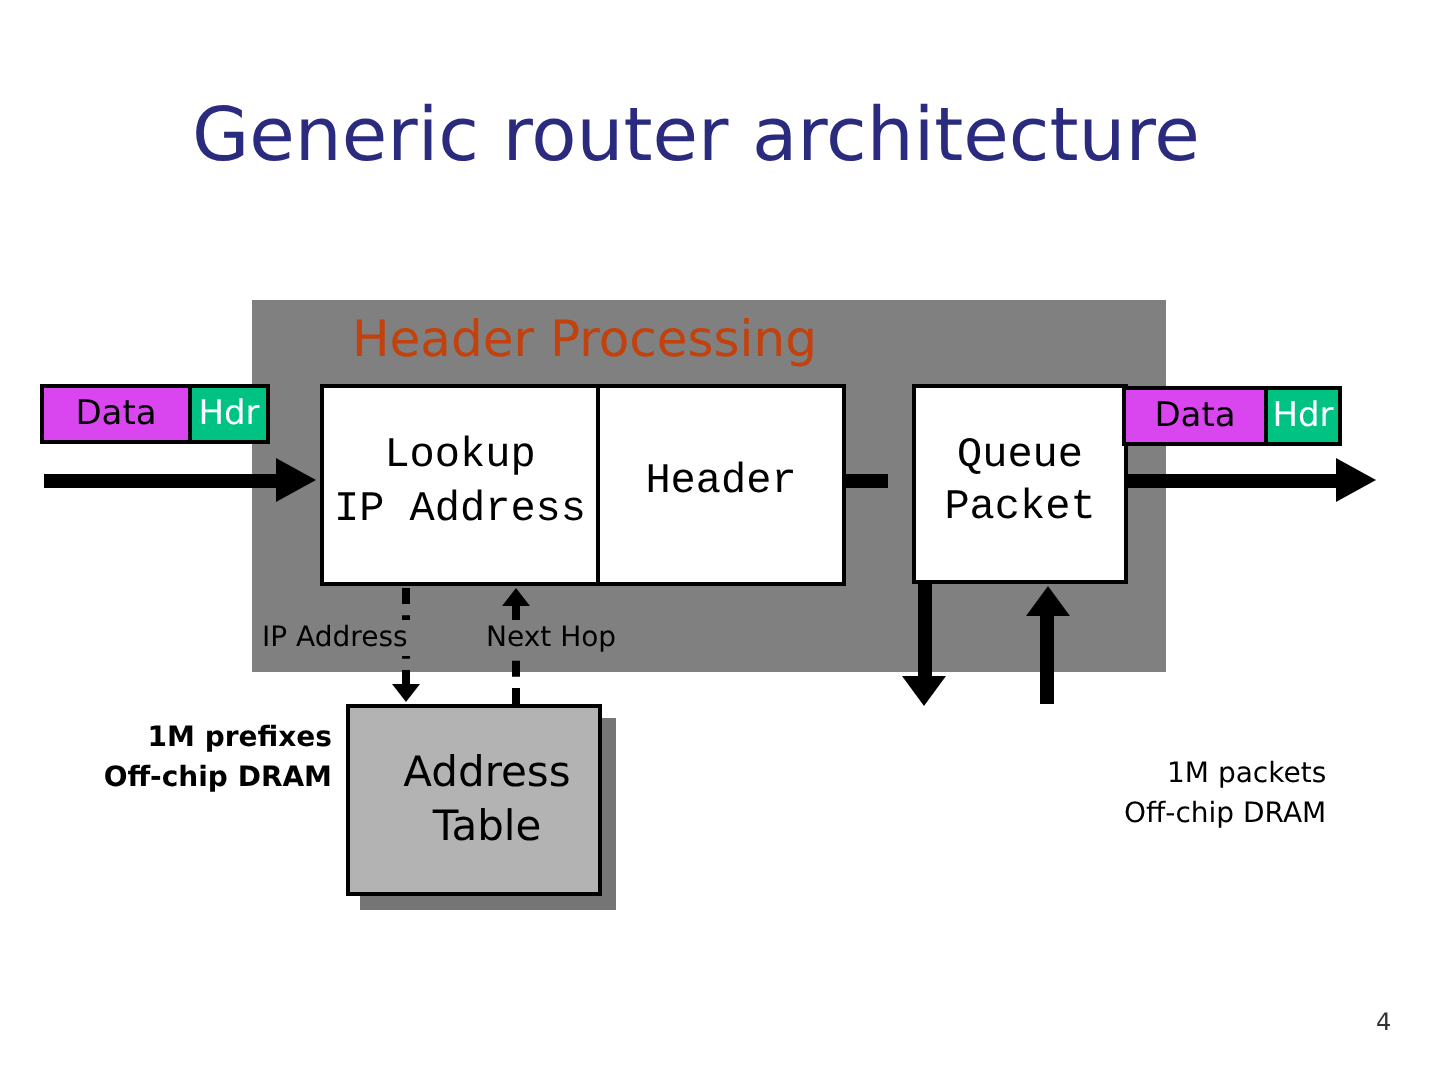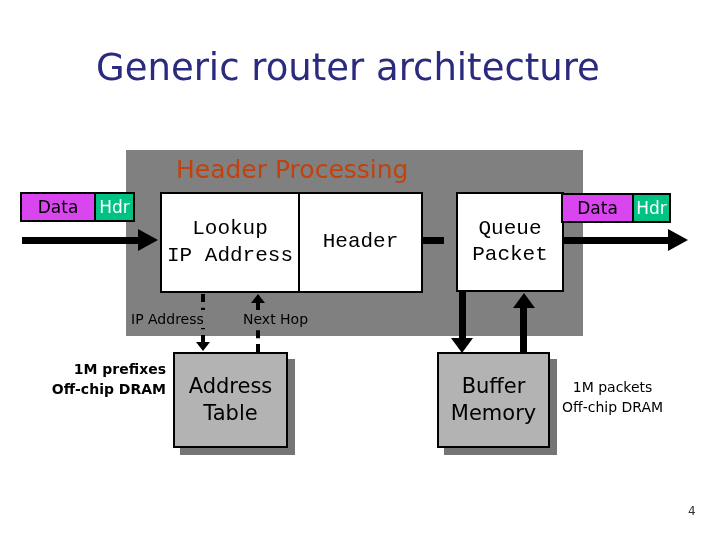--- a/index.html
+++ b/index.html
@@ -55,28 +55,28 @@
   .dhead-down{width:0;height:0;border-left:7px solid transparent;border-right:7px solid transparent;border-top:9px solid #000;z-index:2;}
   .dhead-up{width:0;height:0;border-left:7px solid transparent;border-right:7px solid transparent;border-bottom:9px solid #000;z-index:2;}
   
   .io-label{
     font-size:14px;color:#000;background:#808080;z-index:5;padding:1px 3px;white-space:nowrap;
   }
   
   .mbox{
     background:#B3B3B3;border:2px solid #000;box-shadow:7px 7px 0 0 #757575;z-index:3;
     display:flex;flex-direction:column;align-items:center;justify-content:center;
-    font-size:21px;line-height:1.3;color:#000;text-align:center;
+    font-size:21px;line-height:1.3;color:#000;text-align:center;padding-left:13px;
   }
   .address-table-box{left:173px;top:352px;width:111px;height:92px;}
   .buffer-memory-box{left:437px;top:352px;width:109px;height:92px;}
   
   .note{font-size:14px;line-height:1.4;color:#000;white-space:nowrap;z-index:2;}
   .note-left{left:28px;top:360px;width:138px;text-align:right;font-weight:bold;}
-  .note-right{left:562px;top:378px;text-align:center;}
+  .note-right{left:562px;top:378px;text-align:right;}
   
   .page-number{left:688px;top:504px;font-size:12px;color:#333;}
 </style>
 </head>
 <body>
 
 <div class="slide">
 
   <div class="abs slide-title">Generic router architecture</div>
 
@@ -130,24 +130,20 @@
 
   <div class="abs mbox address-table-box">
     <div>Address</div>
     <div>Table</div>
   </div>
   <div class="abs note note-left">
     <div>1M prefixes</div>
     <div>Off-chip DRAM</div>
   </div>
 
-  <div class="abs mbox buffer-memory-box">
-    <div>Buffer</div>
-    <div>Memory</div>
-  </div>
   <div class="abs note note-right">
     <div>1M packets</div>
     <div>Off-chip DRAM</div>
   </div>
 
   <div class="abs page-number">4</div>
 
 </div>
 
 </body></html>

